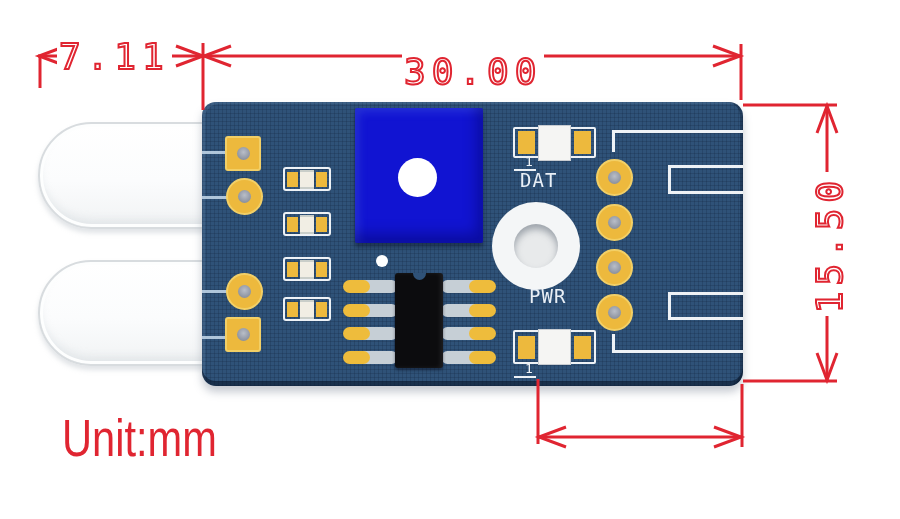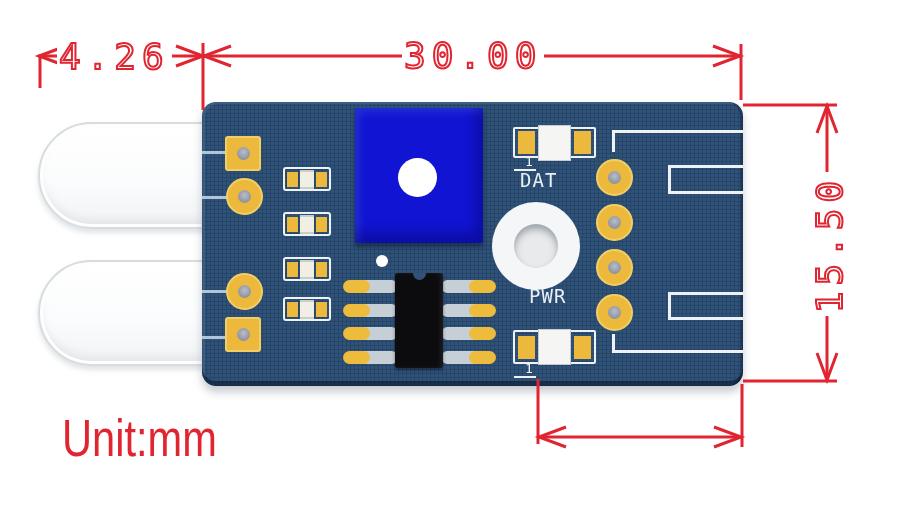--- a/index.html
+++ b/index.html
@@ -237,18 +237,18 @@
       <path d="M817 353 L827 380 L837 353"></path>
 
       <path d="M538 379 V444"></path>
       <path d="M742 384 V447"></path>
       <path d="M538 437 H742"></path>
       <path d="M566 427 L539 437 L566 447"></path>
       <path d="M714 427 L741 437 L714 447"></path>
     </g>
   </svg>
 
-  <span class="dim-text" style="left:57px;top:39px">4.26</span>
-  <span class="dim-text" style="left:402px;top:38px">30.00</span>
+  <span class="dim-text" style="left:57px;top:39px">7.11</span>
+  <span class="dim-text" style="left:402px;top:54px">30.00</span>
   <span class="dim-text dim-vert">15.50</span>
   <span class="unit-text">Unit:mm</span>
 
 </div>
 
 </body></html>

